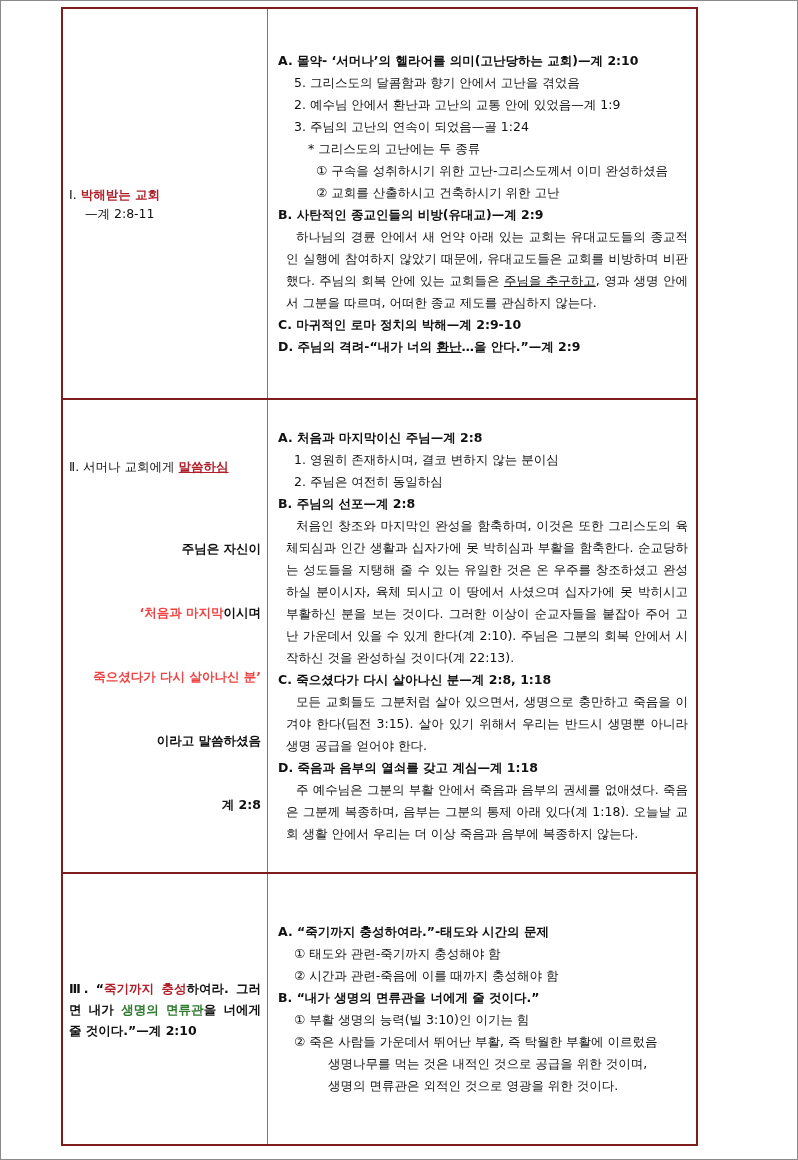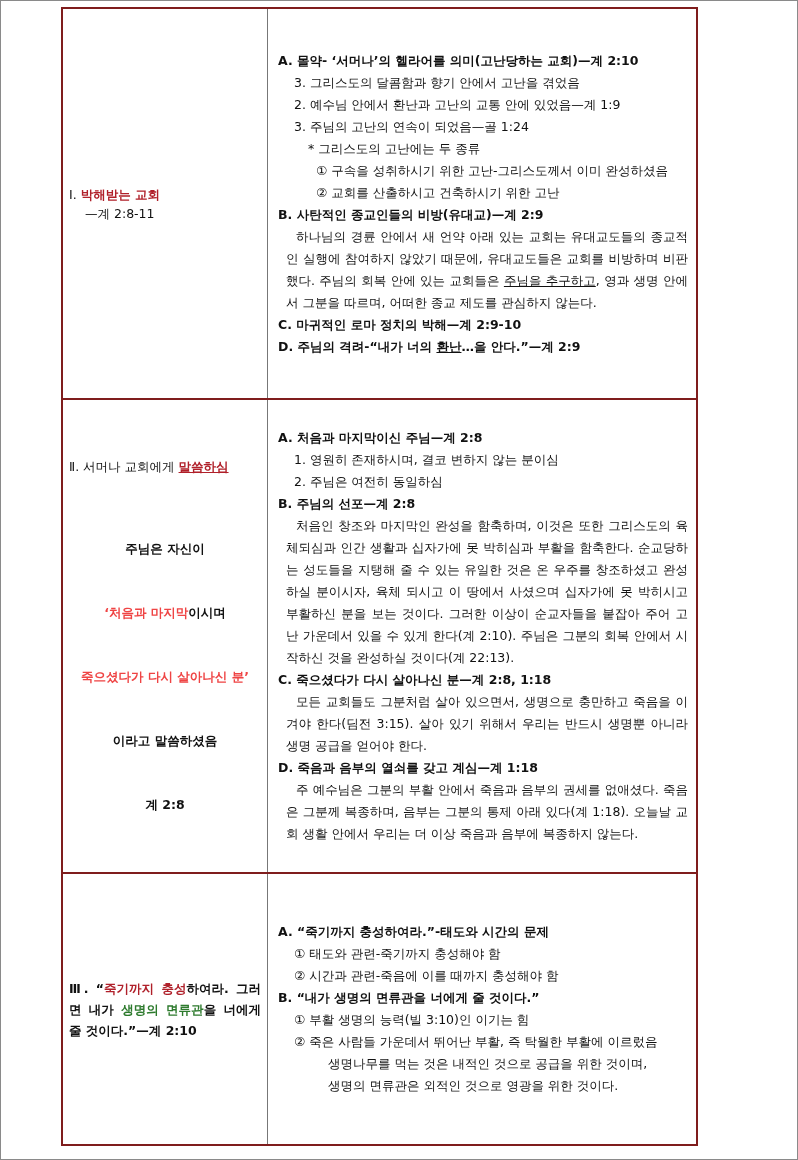--- a/index.html
+++ b/index.html
@@ -32,21 +32,21 @@
   .ind1 { padding-left:16px; }
   .ind2 { padding-left:30px; }
   .ind3 { padding-left:38px; }
   .ind4 { padding-left:50px; }
   .para { padding-left:8px; text-indent:10px; text-align:justify; }
   .red { color:#b0202a; }
   .blue { color:#ef4444; }
   .green { color:#2d7a2d;margin-top:10px; }
   .u { text-decoration:underline; }
   .center { text-align:center;margin-top:44px; }
-  .bold { font-weight:bold; }
+  .bold { font-weight:bold;text-align:right; }
   .sp { height:18px; }
 </style>
 </head>
 <body>
 
 <div class="frame"></div>
 
 <table class="outline">
 
   <tbody>
@@ -56,21 +56,21 @@
         <div>
           <span>Ⅰ.</span>
           <span class="red bold">박해받는 교회</span>
         </div>
         <div class="ind1">—계 2:8-11</div>
       </div>
     </td>
     <td class="right">
       <div class="rcell">
         <div class="h">A. 몰약- ‘서머나’의 헬라어를 의미(고난당하는 교회)—계 2:10</div>
-        <div class="ind1">3. 그리스도의 달콤함과 향기 안에서 고난을 겪었음</div>
+        <div class="ind1">5. 그리스도의 달콤함과 향기 안에서 고난을 겪었음</div>
         <div class="ind1">2. 예수님 안에서 환난과 고난의 교통 안에 있었음—계 1:9</div>
         <div class="ind1">3. 주님의 고난의 연속이 되었음—골 1:24</div>
         <div class="ind2">* 그리스도의 고난에는 두 종류</div>
         <div class="ind3">① 구속을 성취하시기 위한 고난-그리스도께서 이미 완성하셨음</div>
         <div class="ind3">② 교회를 산출하시고 건축하시기 위한 고난</div>
         <div class="h">B. 사탄적인 종교인들의 비방(유대교)—계 2:9</div>
         <div class="para"><span>하나님의 경륜 안에서 새 언약 아래 있는 교회는 유대교도들의 종교적인 실행에 참여하지 않았기 때문에, 유대교도들은 교회를 비방하며 비판했다. 주님의 회복 안에 있는 교회들은 </span><span class="u">주님을 추구하고</span><span>, 영과 생명 안에서 그분을 따르며, 어떠한 종교 제도를 관심하지 않는다.</span></div>
         <div class="h">C. 마귀적인 로마 정치의 박해—계 2:9-10</div>
         <div class="h"><span>D. 주님의 격려-“내가 너의 </span><span class="u">환난</span><span>…을 안다.”—계 2:9</span></div>
       </div>

